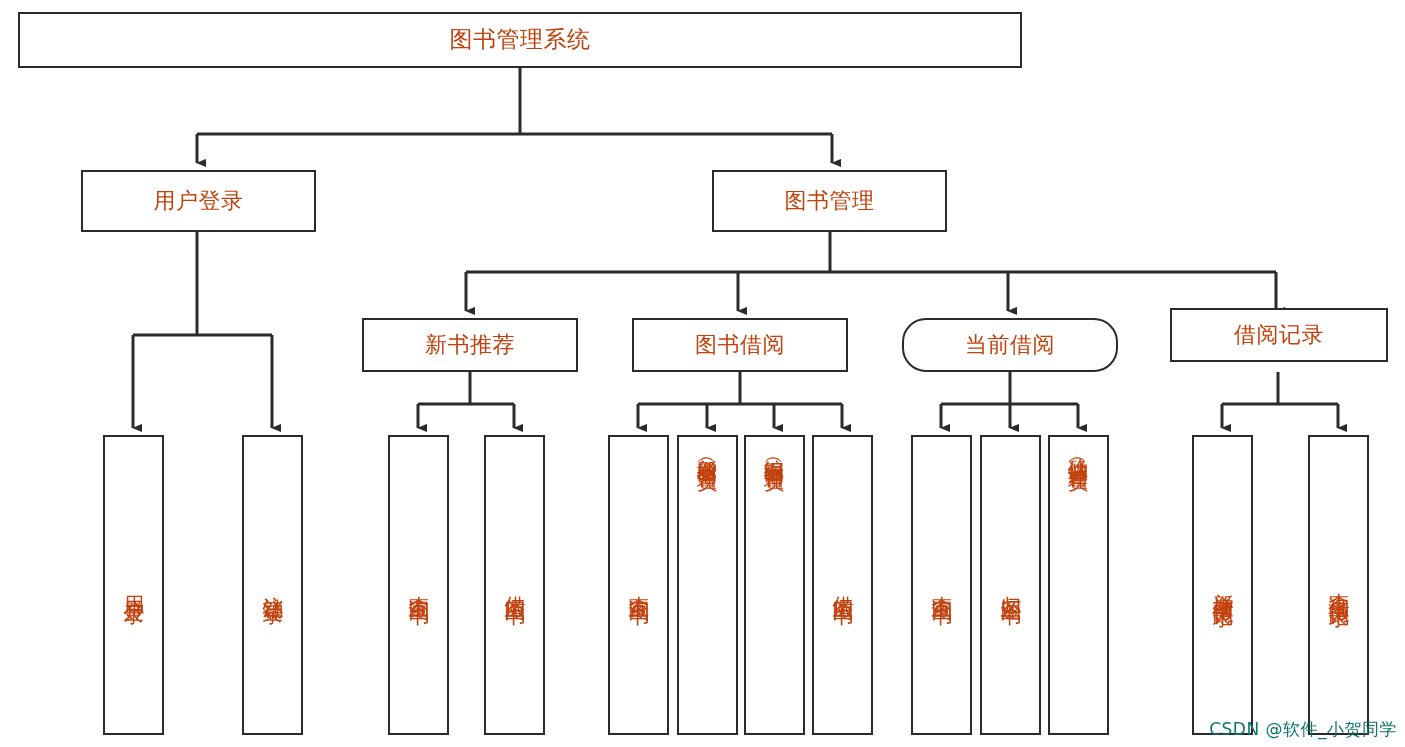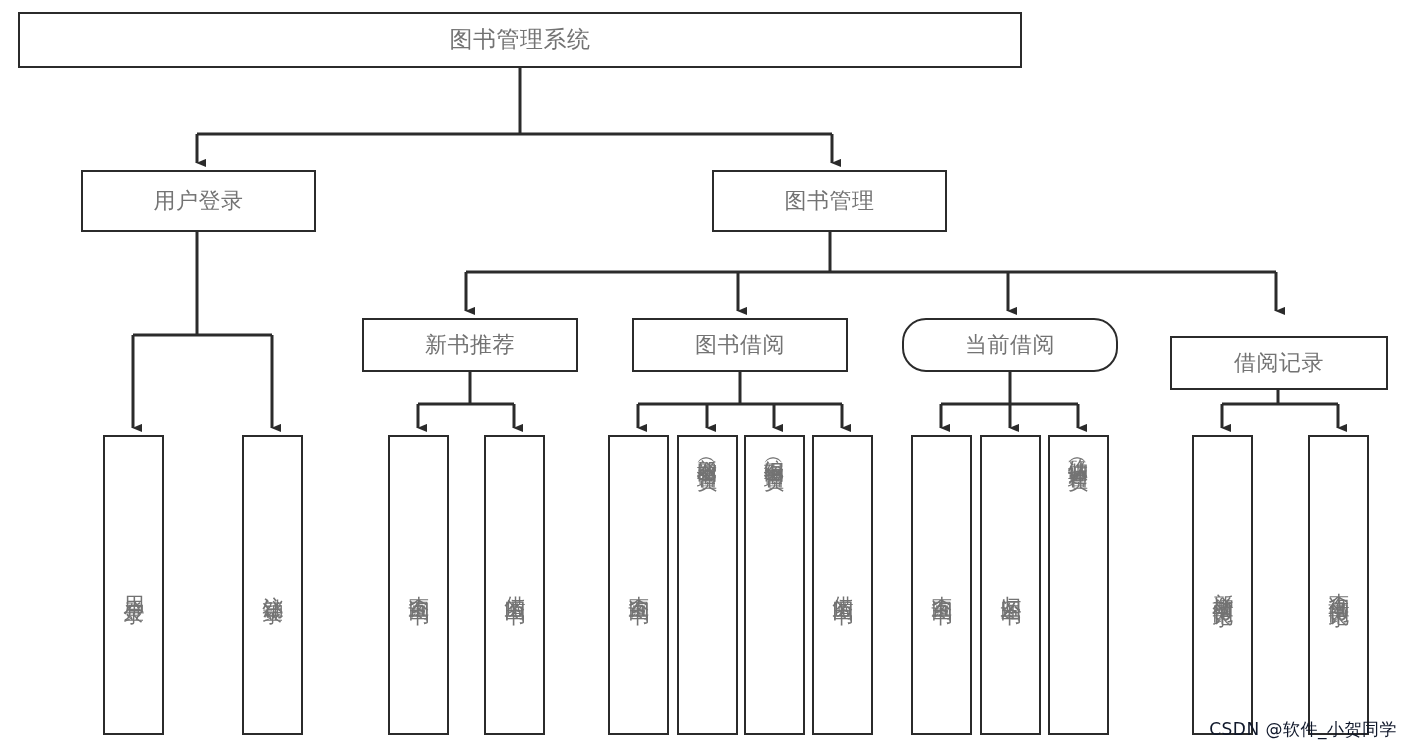--- a/index.html
+++ b/index.html
@@ -15,21 +15,21 @@
   .layer-svg{position:absolute;left:0;top:0;width:1405px;height:747px;pointer-events:none;}
 
   .node{
     position:absolute;
     box-sizing:border-box;
     background:#ffffff;
     border:2.5px solid #2b2b2b;
     display:flex;
     align-items:center;
     justify-content:center;
-    color:#737373;
+    color:#c2410c;
     text-align:center;
   }
   .node .label{
     display:block;
     line-height:1.18;
     letter-spacing:0.5px;
   }
 
   
   .node.h .label{font-size:22px;}
@@ -51,21 +51,21 @@
     text-align:left;
   }
   .node.v.tall .label{font-size:20px;letter-spacing:2px;}
   .node.v.center{align-items:center;padding-top:0;}
 
   #watermark{
     position:absolute;
     right:8px;
     bottom:6px;
     font-size:17px;
-    color:#0f172a;
+    color:#0f766e;
     letter-spacing:0.5px;
     white-space:nowrap;
     font-family:"DejaVu Sans","Liberation Sans",sans-serif;
   }
 </style>
 </head>
 <body>
 
 <div id="canvas">
 
@@ -133,21 +133,21 @@
 
   <div class="node h" style="left:632px;top:318px;width:216px;height:54px;">
     <span class="label">图书借阅</span>
   </div>
   <div class="node h" style="left:362px;top:318px;width:216px;height:54px;">
     <span class="label">新书推荐</span>
   </div>
   <div class="node h" style="left:902px;top:318px;width:216px;height:54px;border-radius:24px;">
     <span class="label">当前借阅</span>
   </div>
-  <div class="node h" style="left:1170px;top:336px;width:218px;height:54px;">
+  <div class="node h" style="left:1170px;top:308px;width:218px;height:54px;">
     <span class="label">借阅记录</span>
   </div>
 
   <div class="node v center" style="left:103px;top:435px;width:61px;height:300px;">
     <span class="label">用户登录</span>
   </div>
   <div class="node v center" style="left:242px;top:435px;width:61px;height:300px;">
     <span class="label">注销登录</span>
   </div>
 

